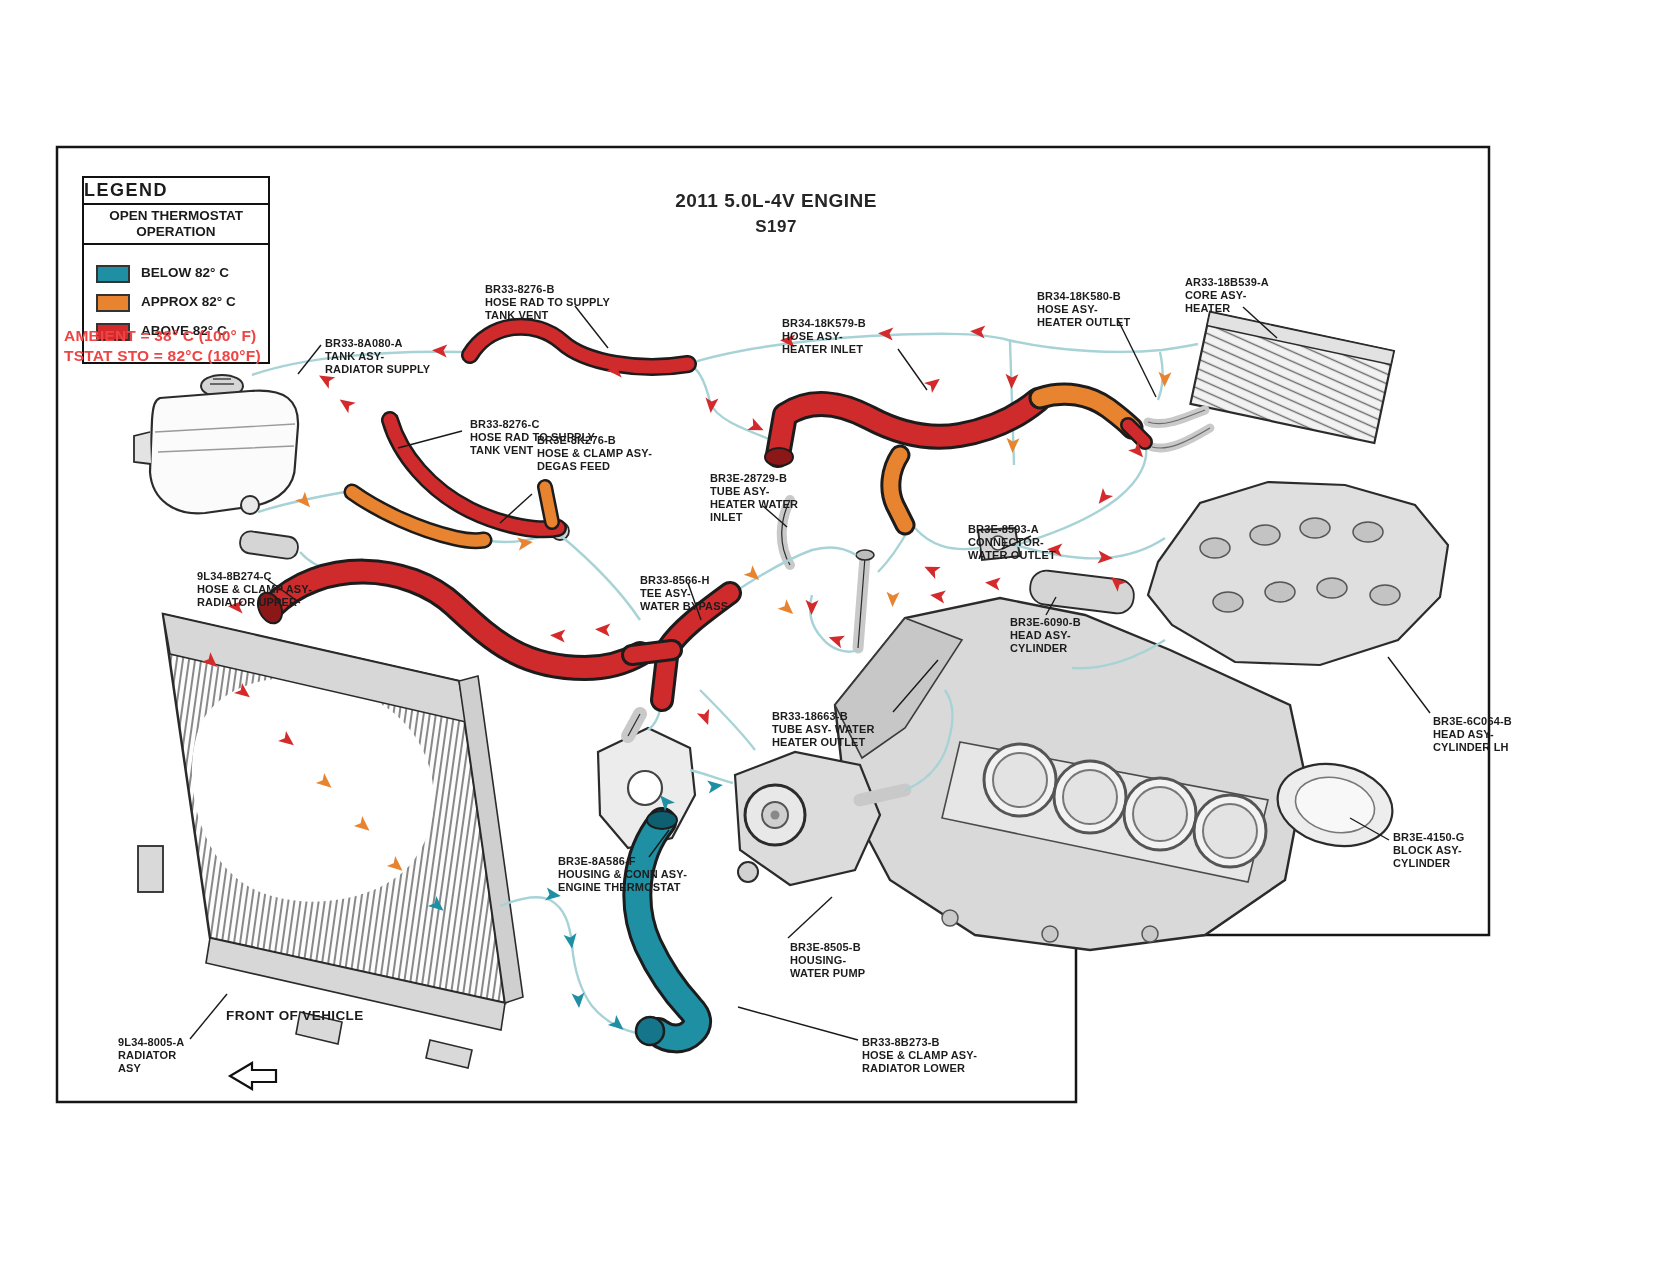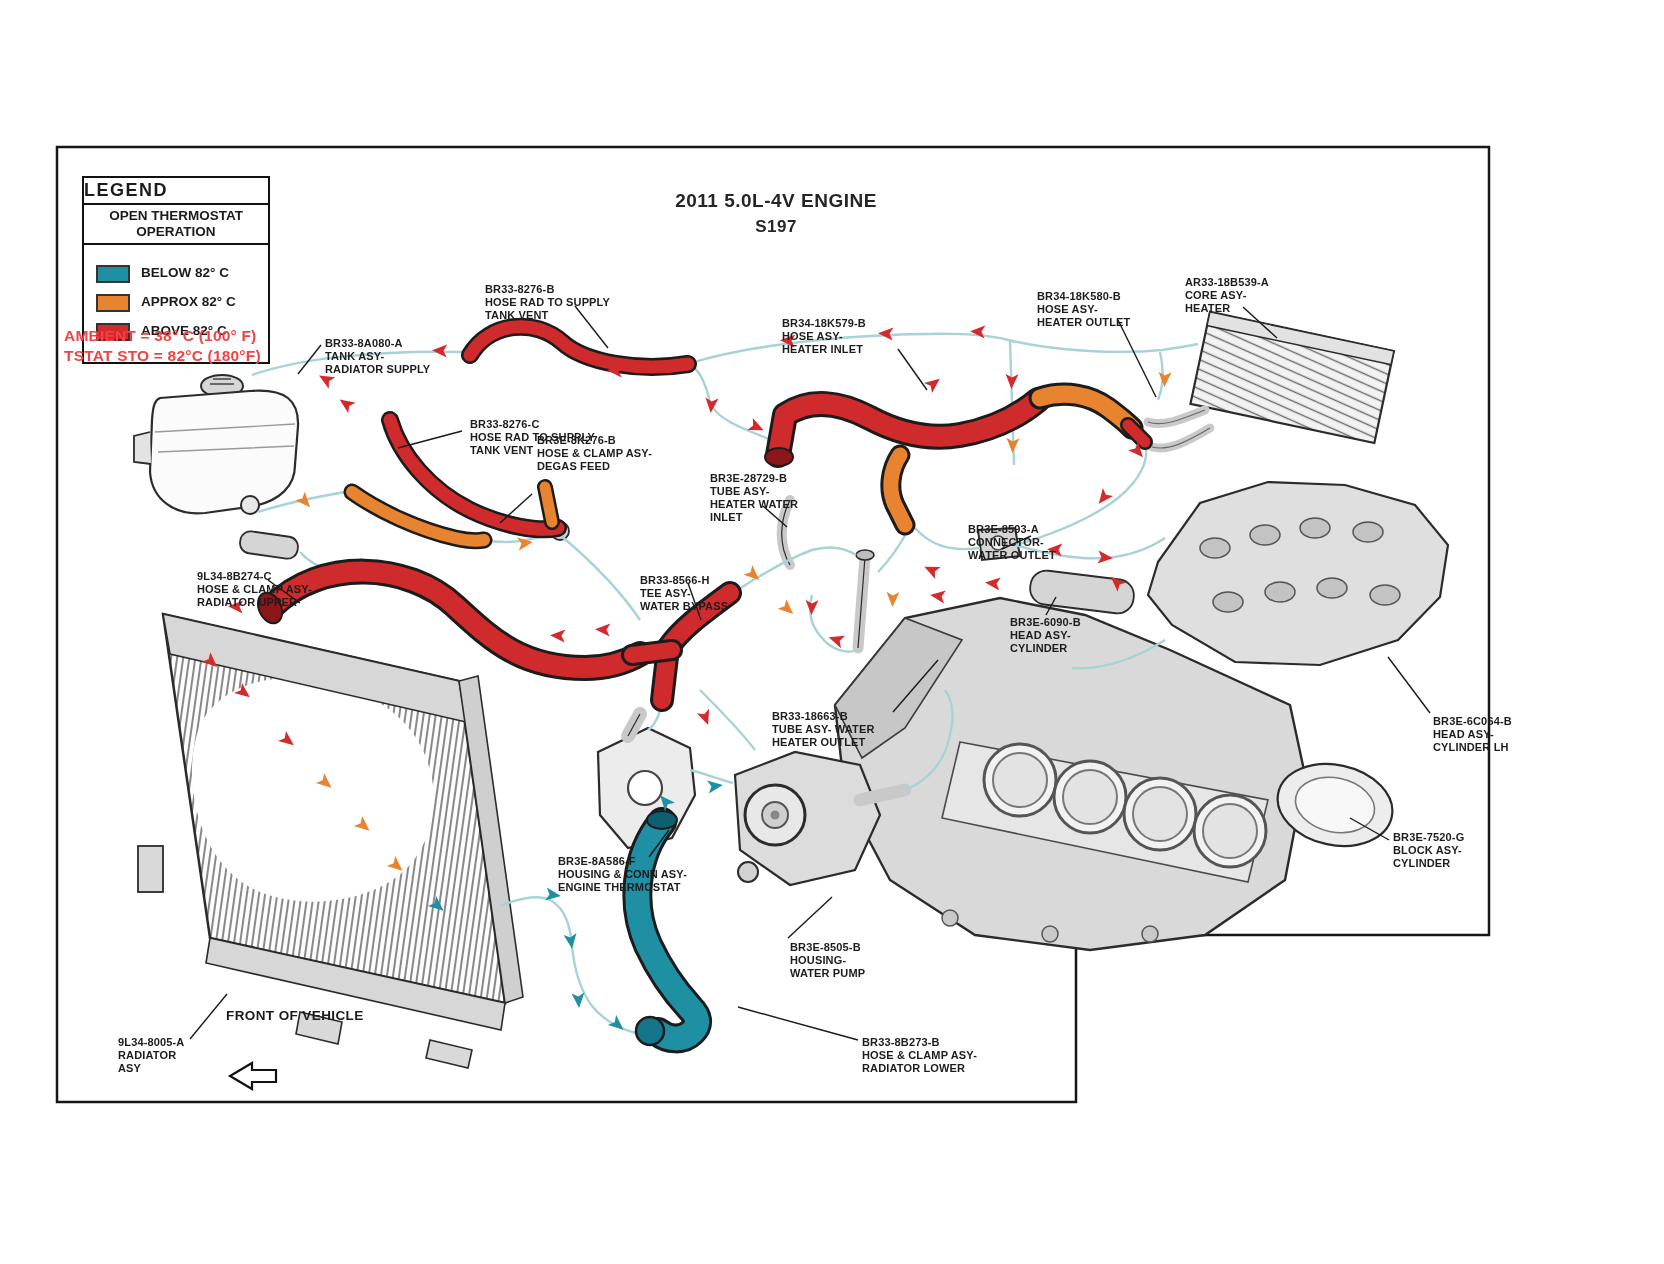--- a/index.html
+++ b/index.html
@@ -365,21 +365,21 @@
 CYLINDER</div>
 <div class="part-label" style="left:772px;top:710px">BR33-18663-B
 TUBE ASY- WATER
 HEATER OUTLET</div>
 <div class="part-label" style="left:1433px;top:715px">BR3E-6C064-B
 HEAD ASY-
 CYLINDER LH</div>
 <div class="part-label" style="left:558px;top:855px">BR3E-8A586-F
 HOUSING &amp; CONN ASY-
 ENGINE THERMOSTAT</div>
-<div class="part-label" style="left:1393px;top:831px">BR3E-7520-G
+<div class="part-label" style="left:1393px;top:831px">BR3E-4150-G
 BLOCK ASY-
 CYLINDER</div>
 <div class="part-label" style="left:790px;top:941px">BR3E-8505-B
 HOUSING-
 WATER PUMP</div>
 <div class="part-label" style="left:862px;top:1036px">BR33-8B273-B
 HOSE &amp; CLAMP ASY-
 RADIATOR LOWER</div>
 <div class="part-label" style="left:118px;top:1036px">9L34-8005-A
 RADIATOR

